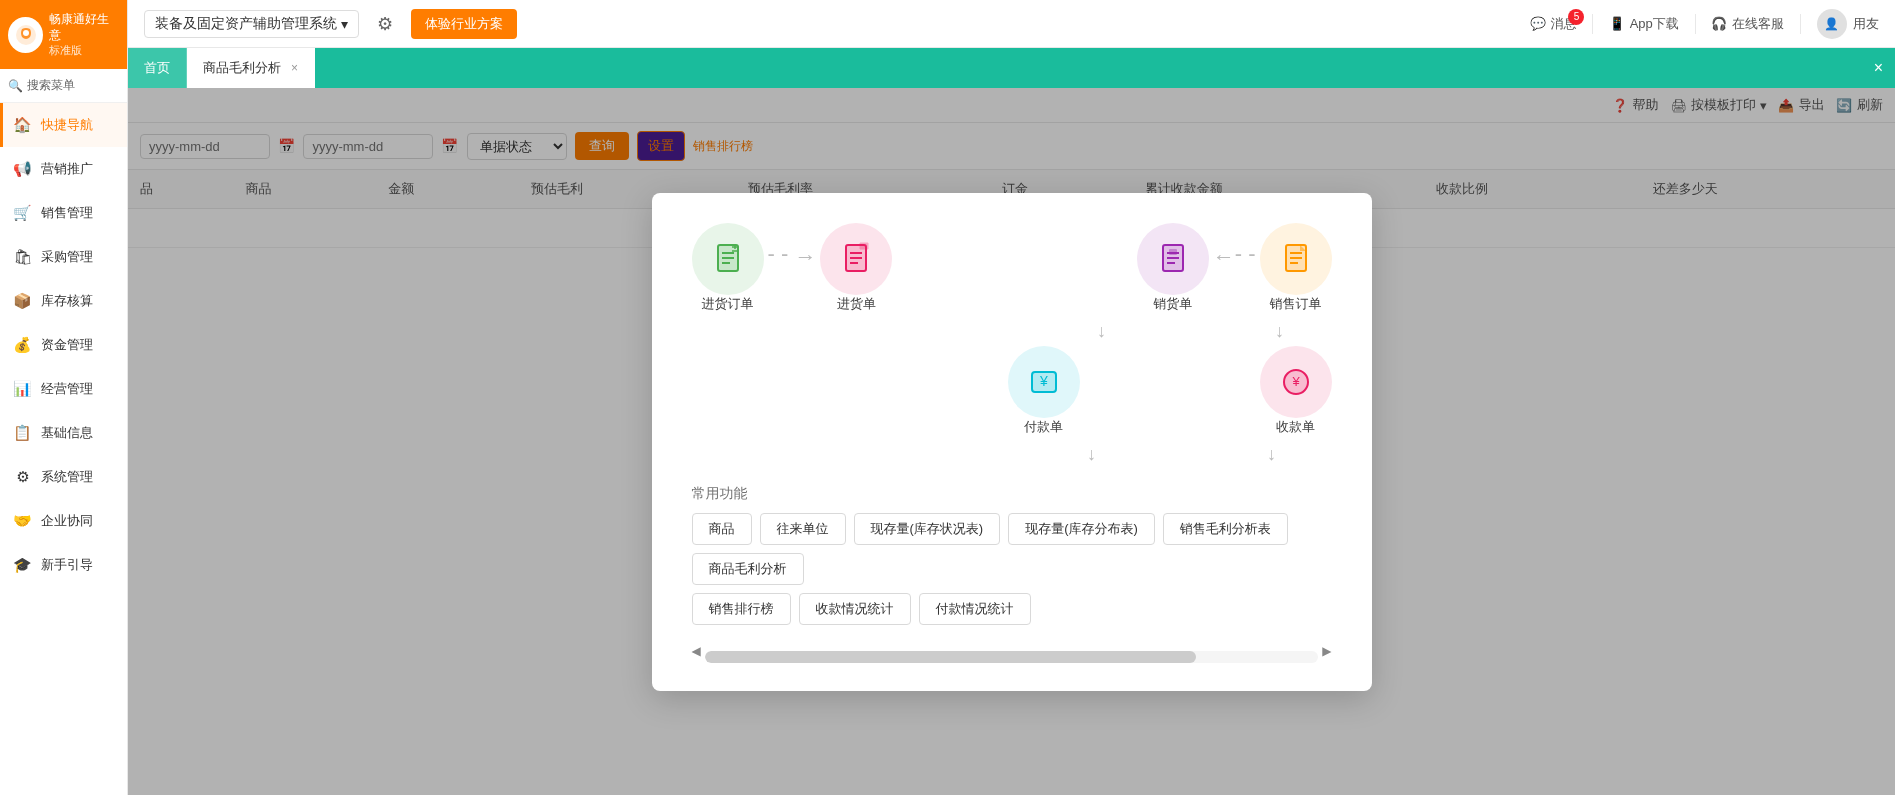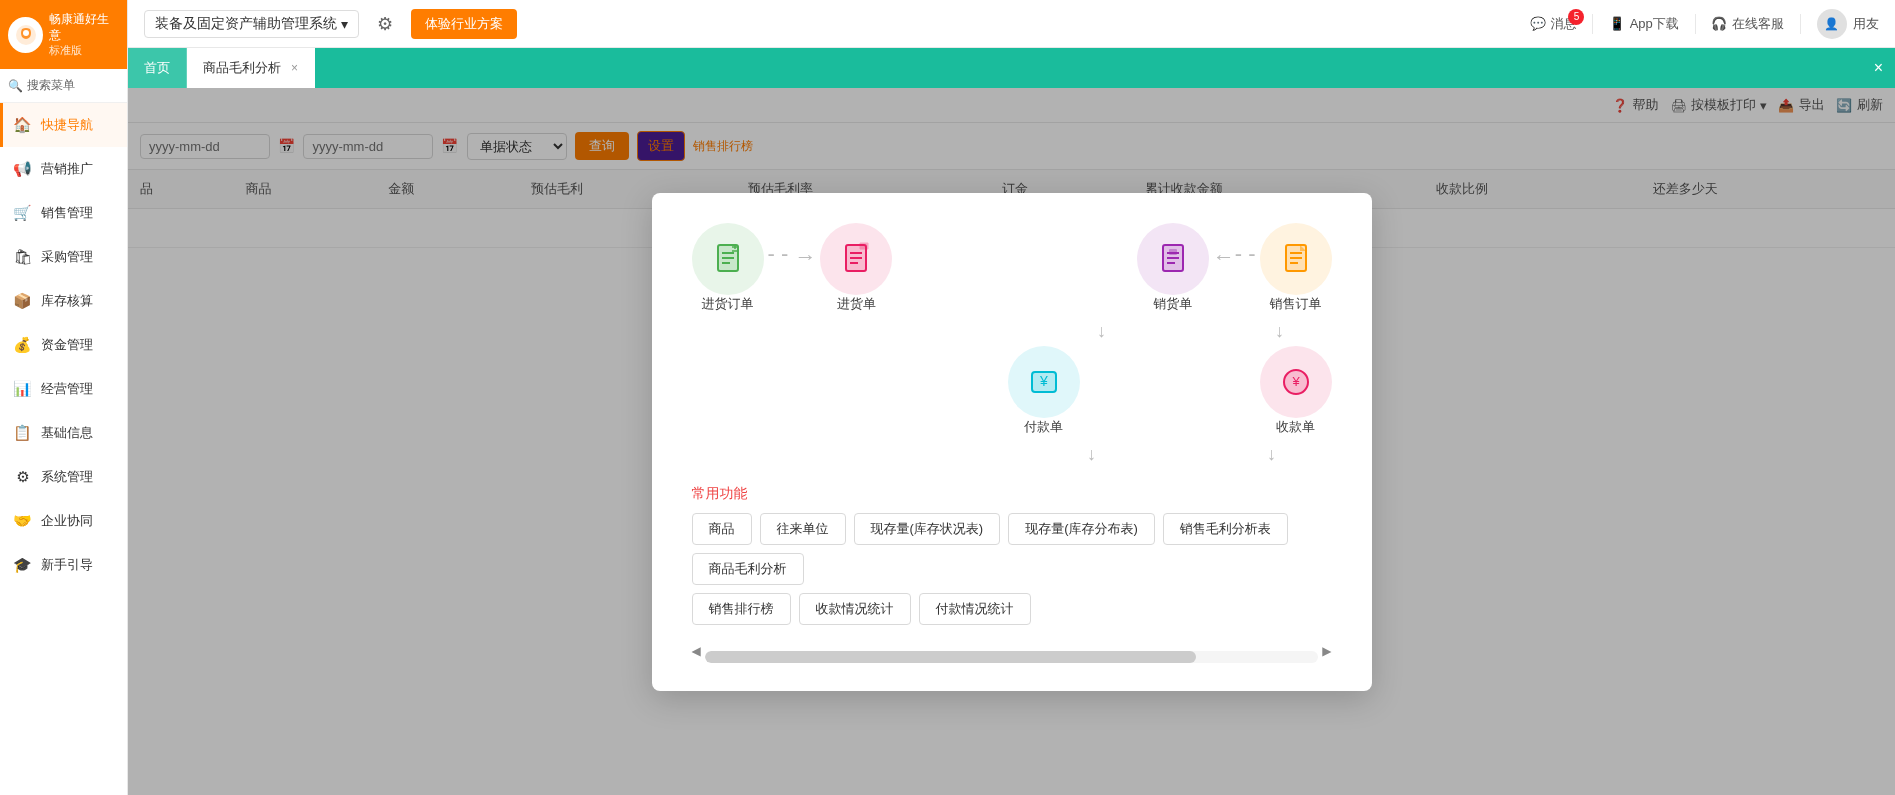--- a/index.html
+++ b/index.html
@@ -76,21 +76,21 @@
     .flow-circle.teal { background: #e0f7fa; color: #00bcd4; }
     .flow-circle.pink { background: #fce4ec; color: #e91e63; }
     .flow-circle.yellow-orange { background: #fff8e1; color: #ff9800; }
     .flow-circle.light-blue { background: #e3f2fd; color: #2196f3; }
     .flow-label { font-size: 13px; color: #404040; text-align: center; }
     .flow-arrow { font-size: 20px; color: #bbb; margin: 0 4px; padding-bottom: 28px; }
     .flow-col { display: flex; flex-direction: column; align-items: center; }
 
     
     .common-functions { margin-top: 16px; }
-    .common-title { font-size: 14px; color: #ef4444; margin-bottom: 10px; font-weight: 500; }
+    .common-title { font-size: 14px; color: #737373; margin-bottom: 10px; font-weight: 500; }
     .function-buttons { display: flex; flex-wrap: wrap; gap: 8px; }
     .func-btn { border: 1px solid #d9d9d9; background: #fff; border-radius: 4px; padding: 6px 16px; font-size: 13px; color: #333; cursor: pointer; }
 
     
     .modal-scroll { background: #f5f5f5; height: 12px; border-radius: 6px; margin: 12px 0 0; position: relative; overflow: hidden; }
     .modal-scroll-thumb { background: #ccc; height: 100%; width: 80%; border-radius: 6px; }
     .modal-scrollbar-row { display: flex; align-items: center; gap: 4px; padding: 0 0 8px; }
     .scroll-arrow { color: #888; cursor: pointer; font-size: 12px; }
 
     

